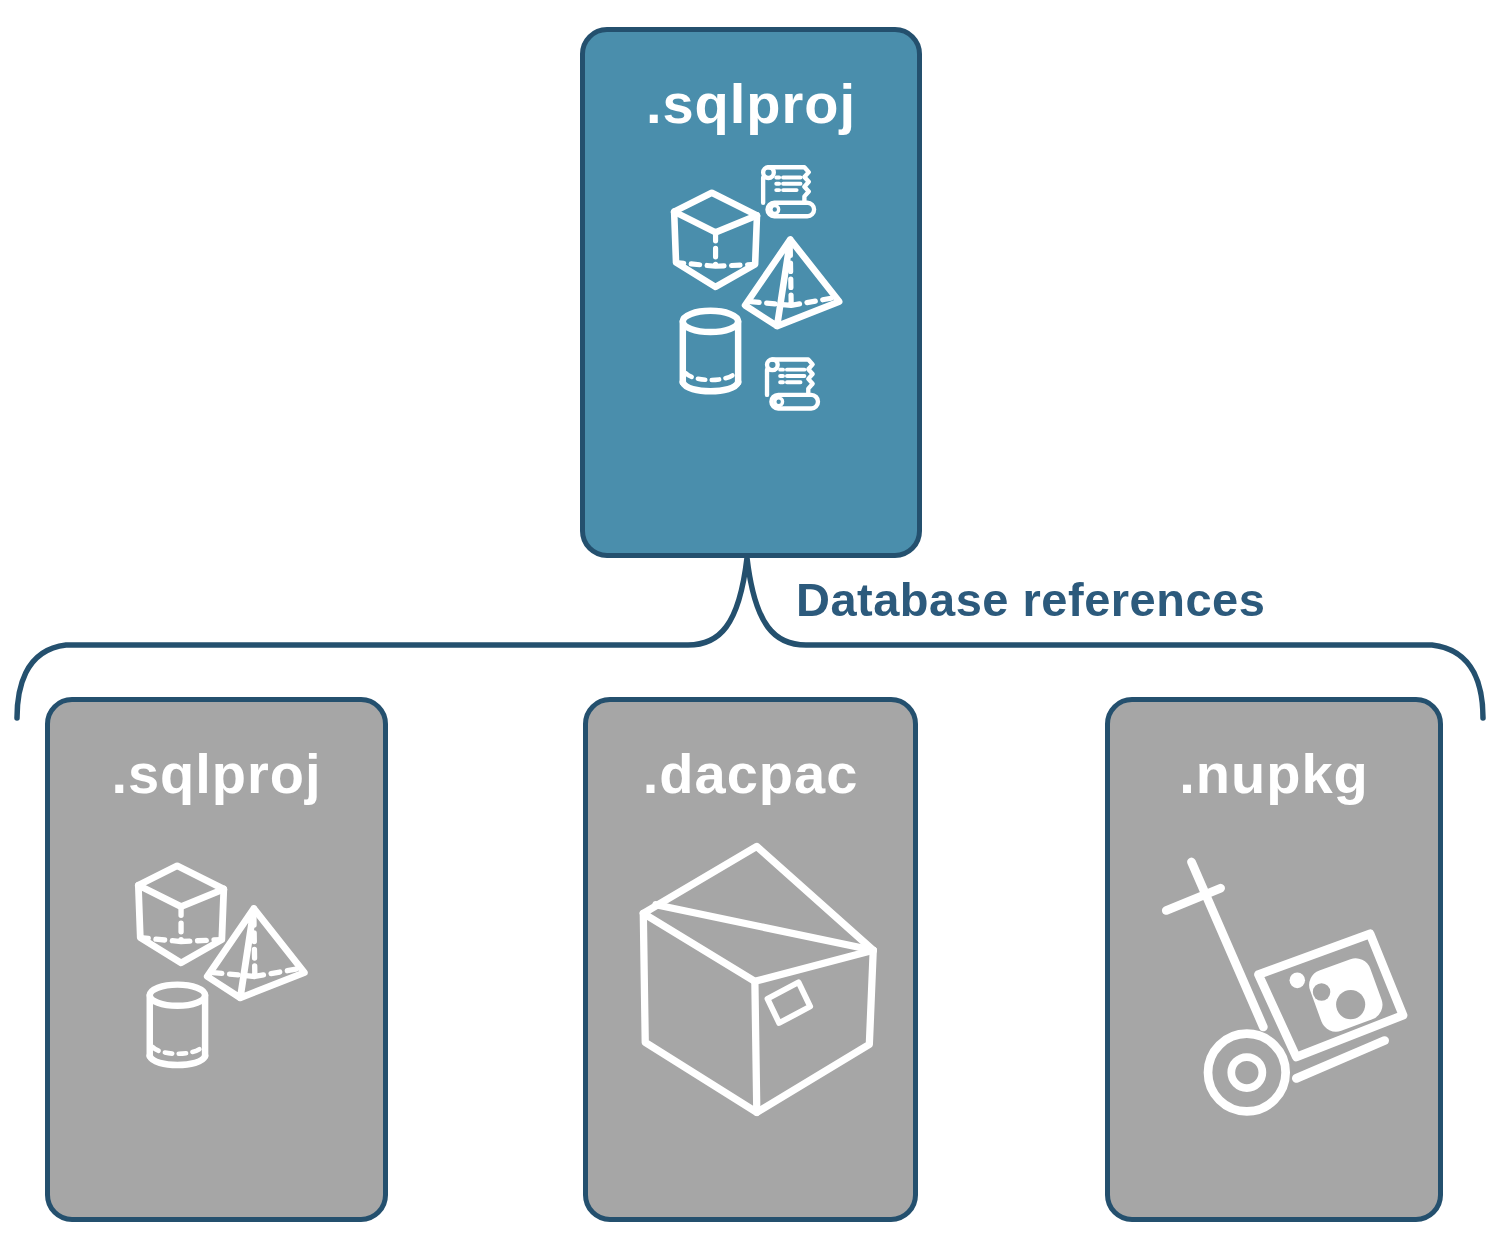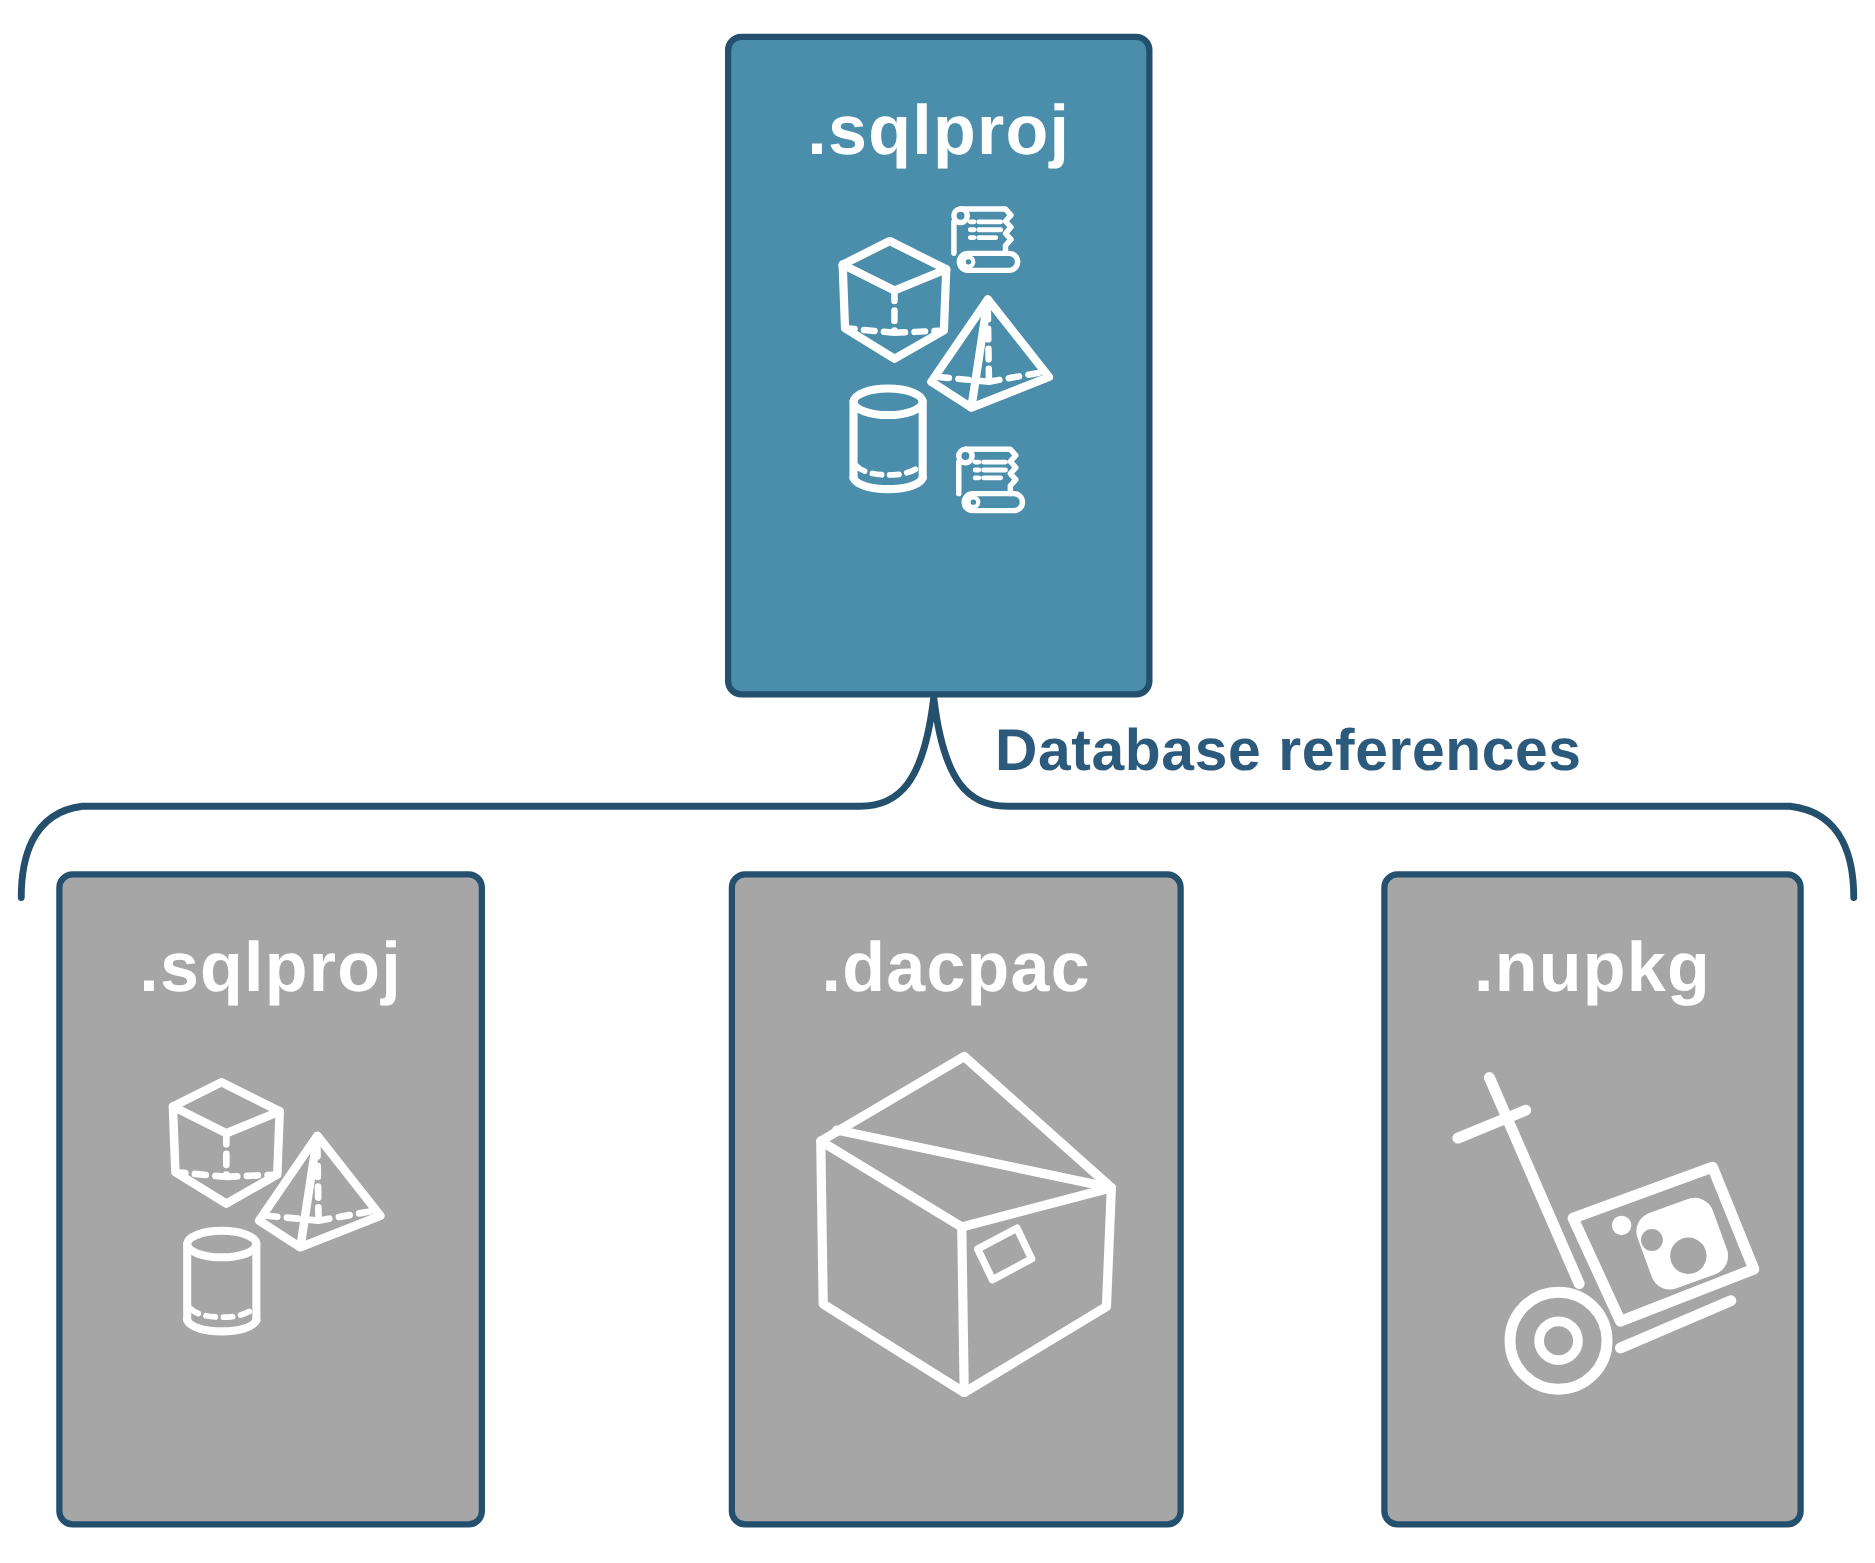--- a/index.html
+++ b/index.html
@@ -11,26 +11,26 @@
     --node-label-text:#ffffff;
   }
   html,body{margin:0;padding:0;}
   body{
     width:1500px;height:1250px;position:relative;background:#ffffff;
     font-family:"Liberation Sans", sans-serif;overflow:hidden;
   }
   .node{
     position:absolute;box-sizing:border-box;
     border:5px solid var(--outline);
-    border-radius:13px;
+    border-radius:27px;
   }
   .node-root{left:580px;top:27px;width:342px;height:531px;background:var(--accent-fill);}
   .node-child{top:697px;height:525px;background:var(--child-fill);}
   #child-sqlproj{left:45px;width:343px;}
-  #child-dacpac{left:583px;width:364px;}
+  #child-dacpac{left:583px;width:335px;}
   #child-nupkg{left:1105px;width:338px;}
   .node-title{
     text-align:center;color:var(--node-label-text);
     font-weight:bold;font-size:56px;line-height:1;
     padding-top:44px;letter-spacing:1px;
   }
   .icon-svg{position:absolute;left:0;top:0;width:100%;height:100%;color:var(--icon-stroke);}
   .brace-svg{position:absolute;left:0;top:0;width:1500px;height:1250px;pointer-events:none;}
   .brace-path{fill:none;stroke:var(--outline);stroke-width:5.5;stroke-linecap:round;}
   .edge-label{

